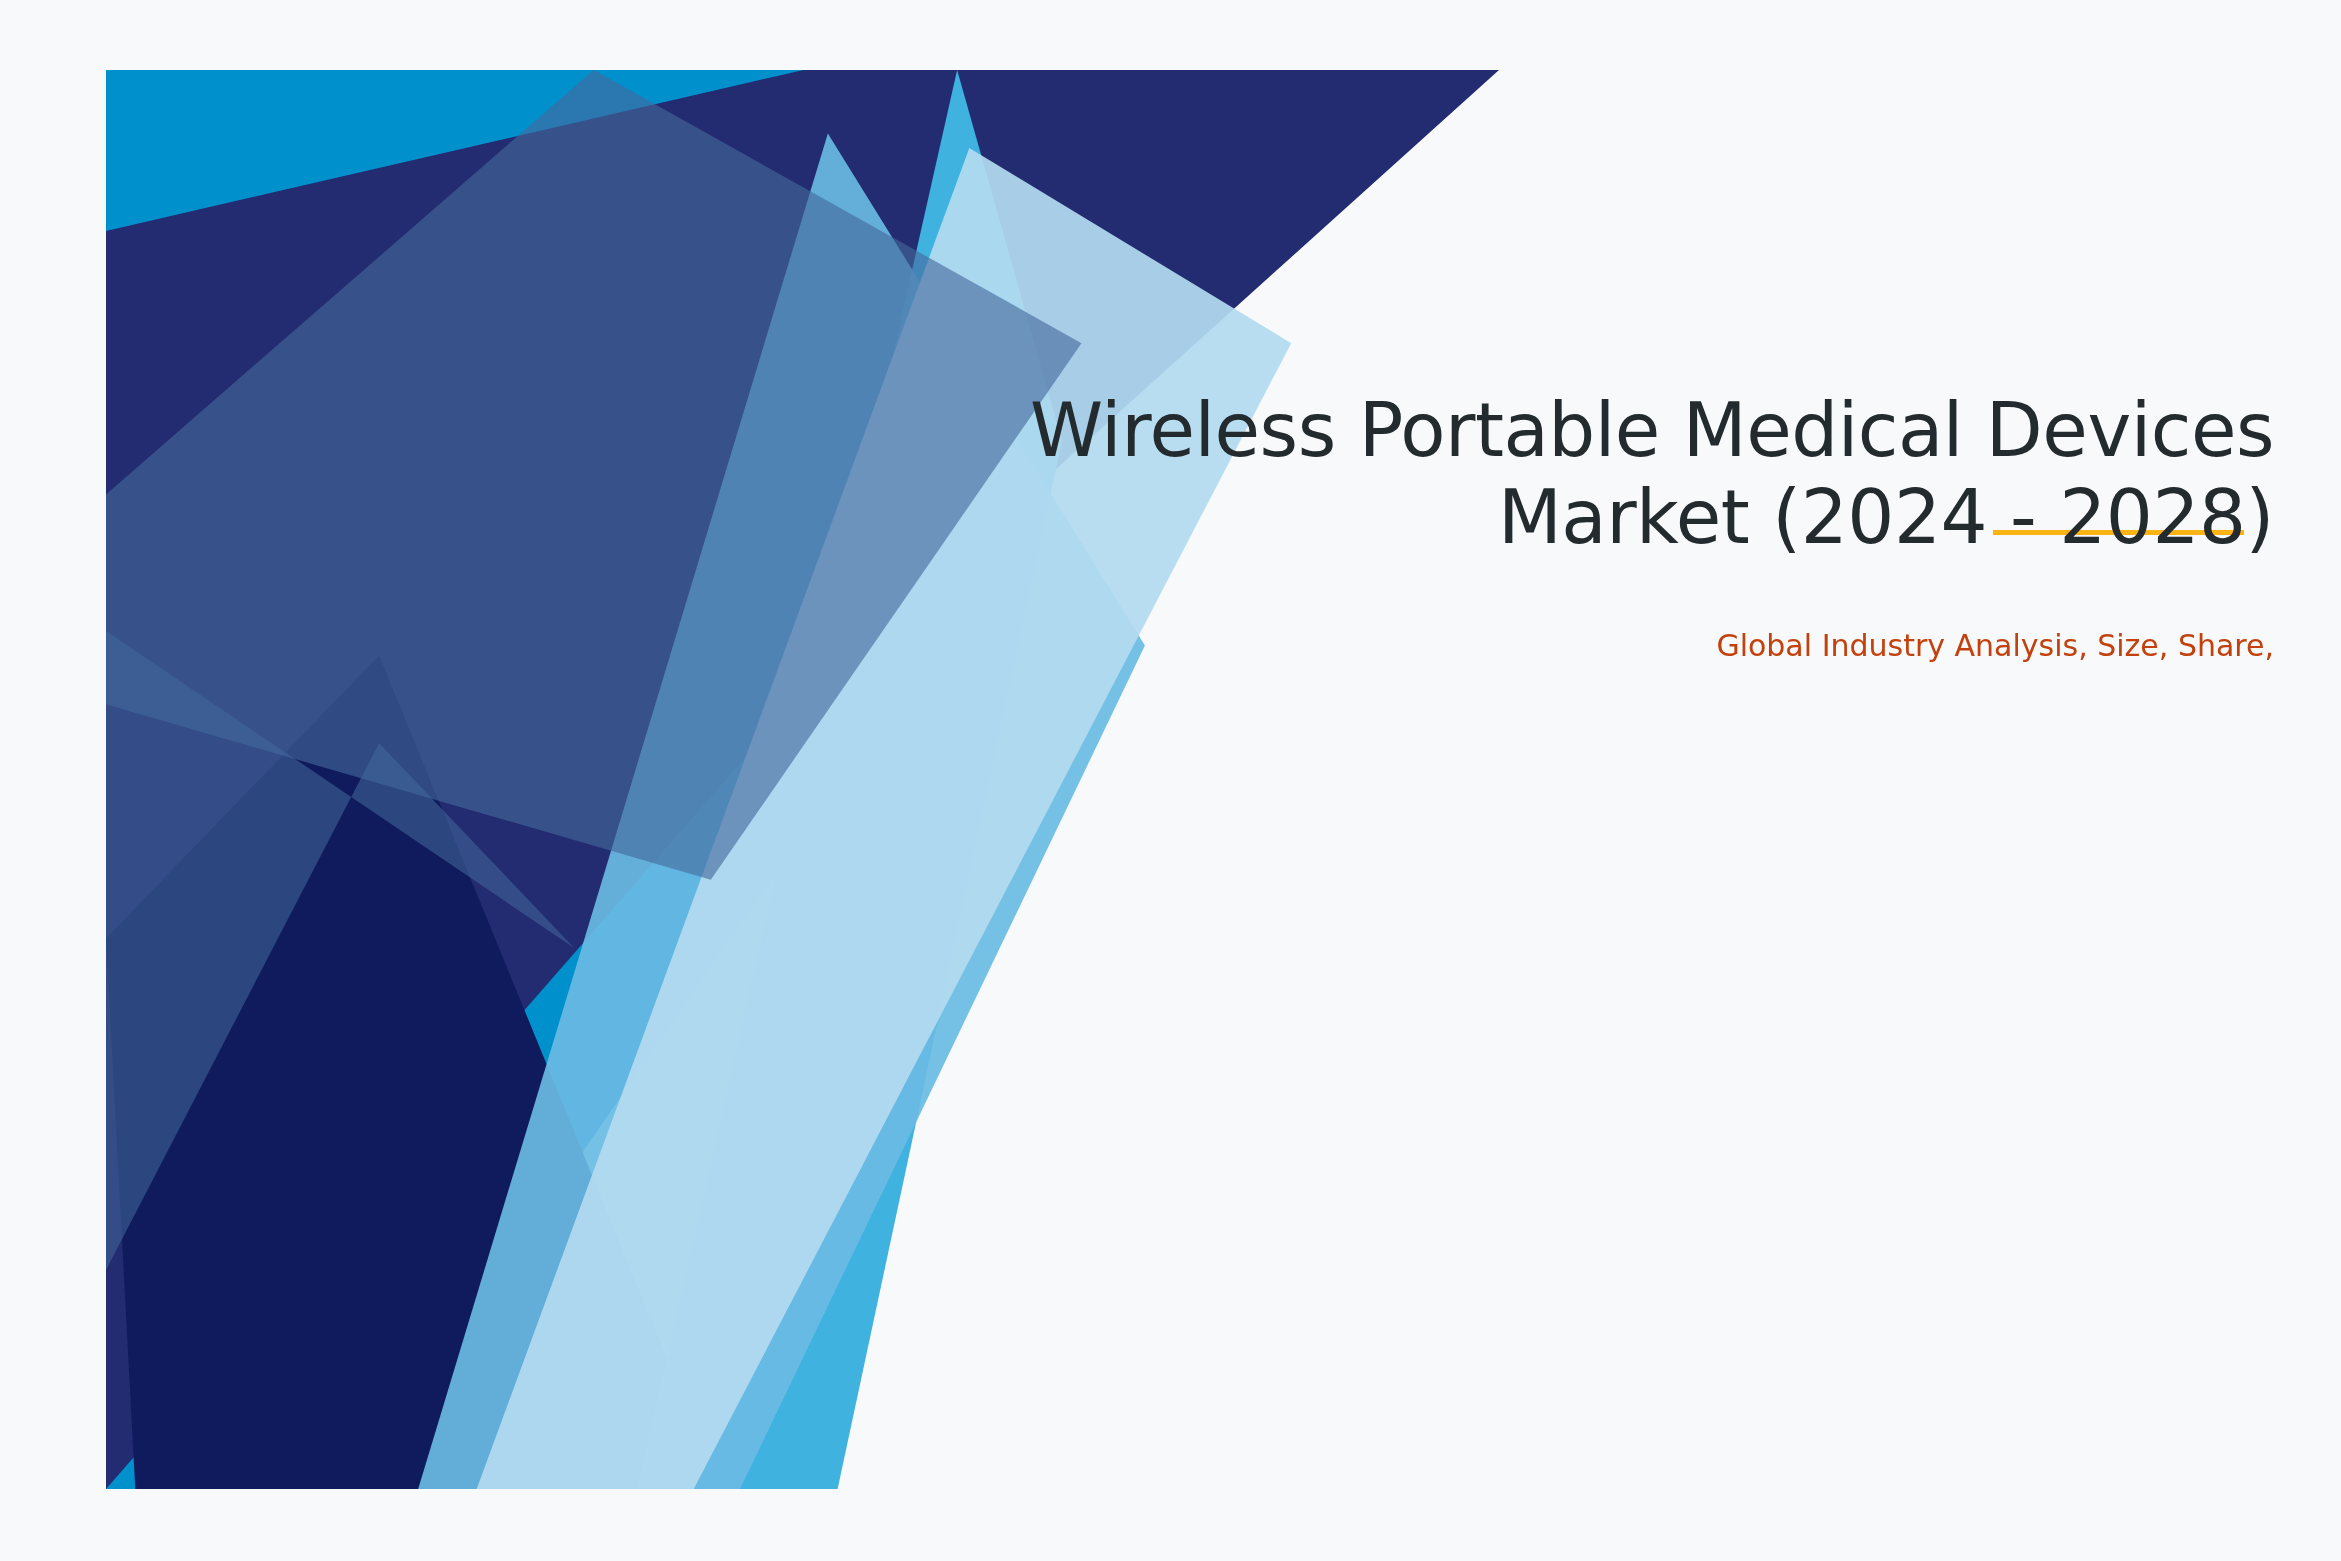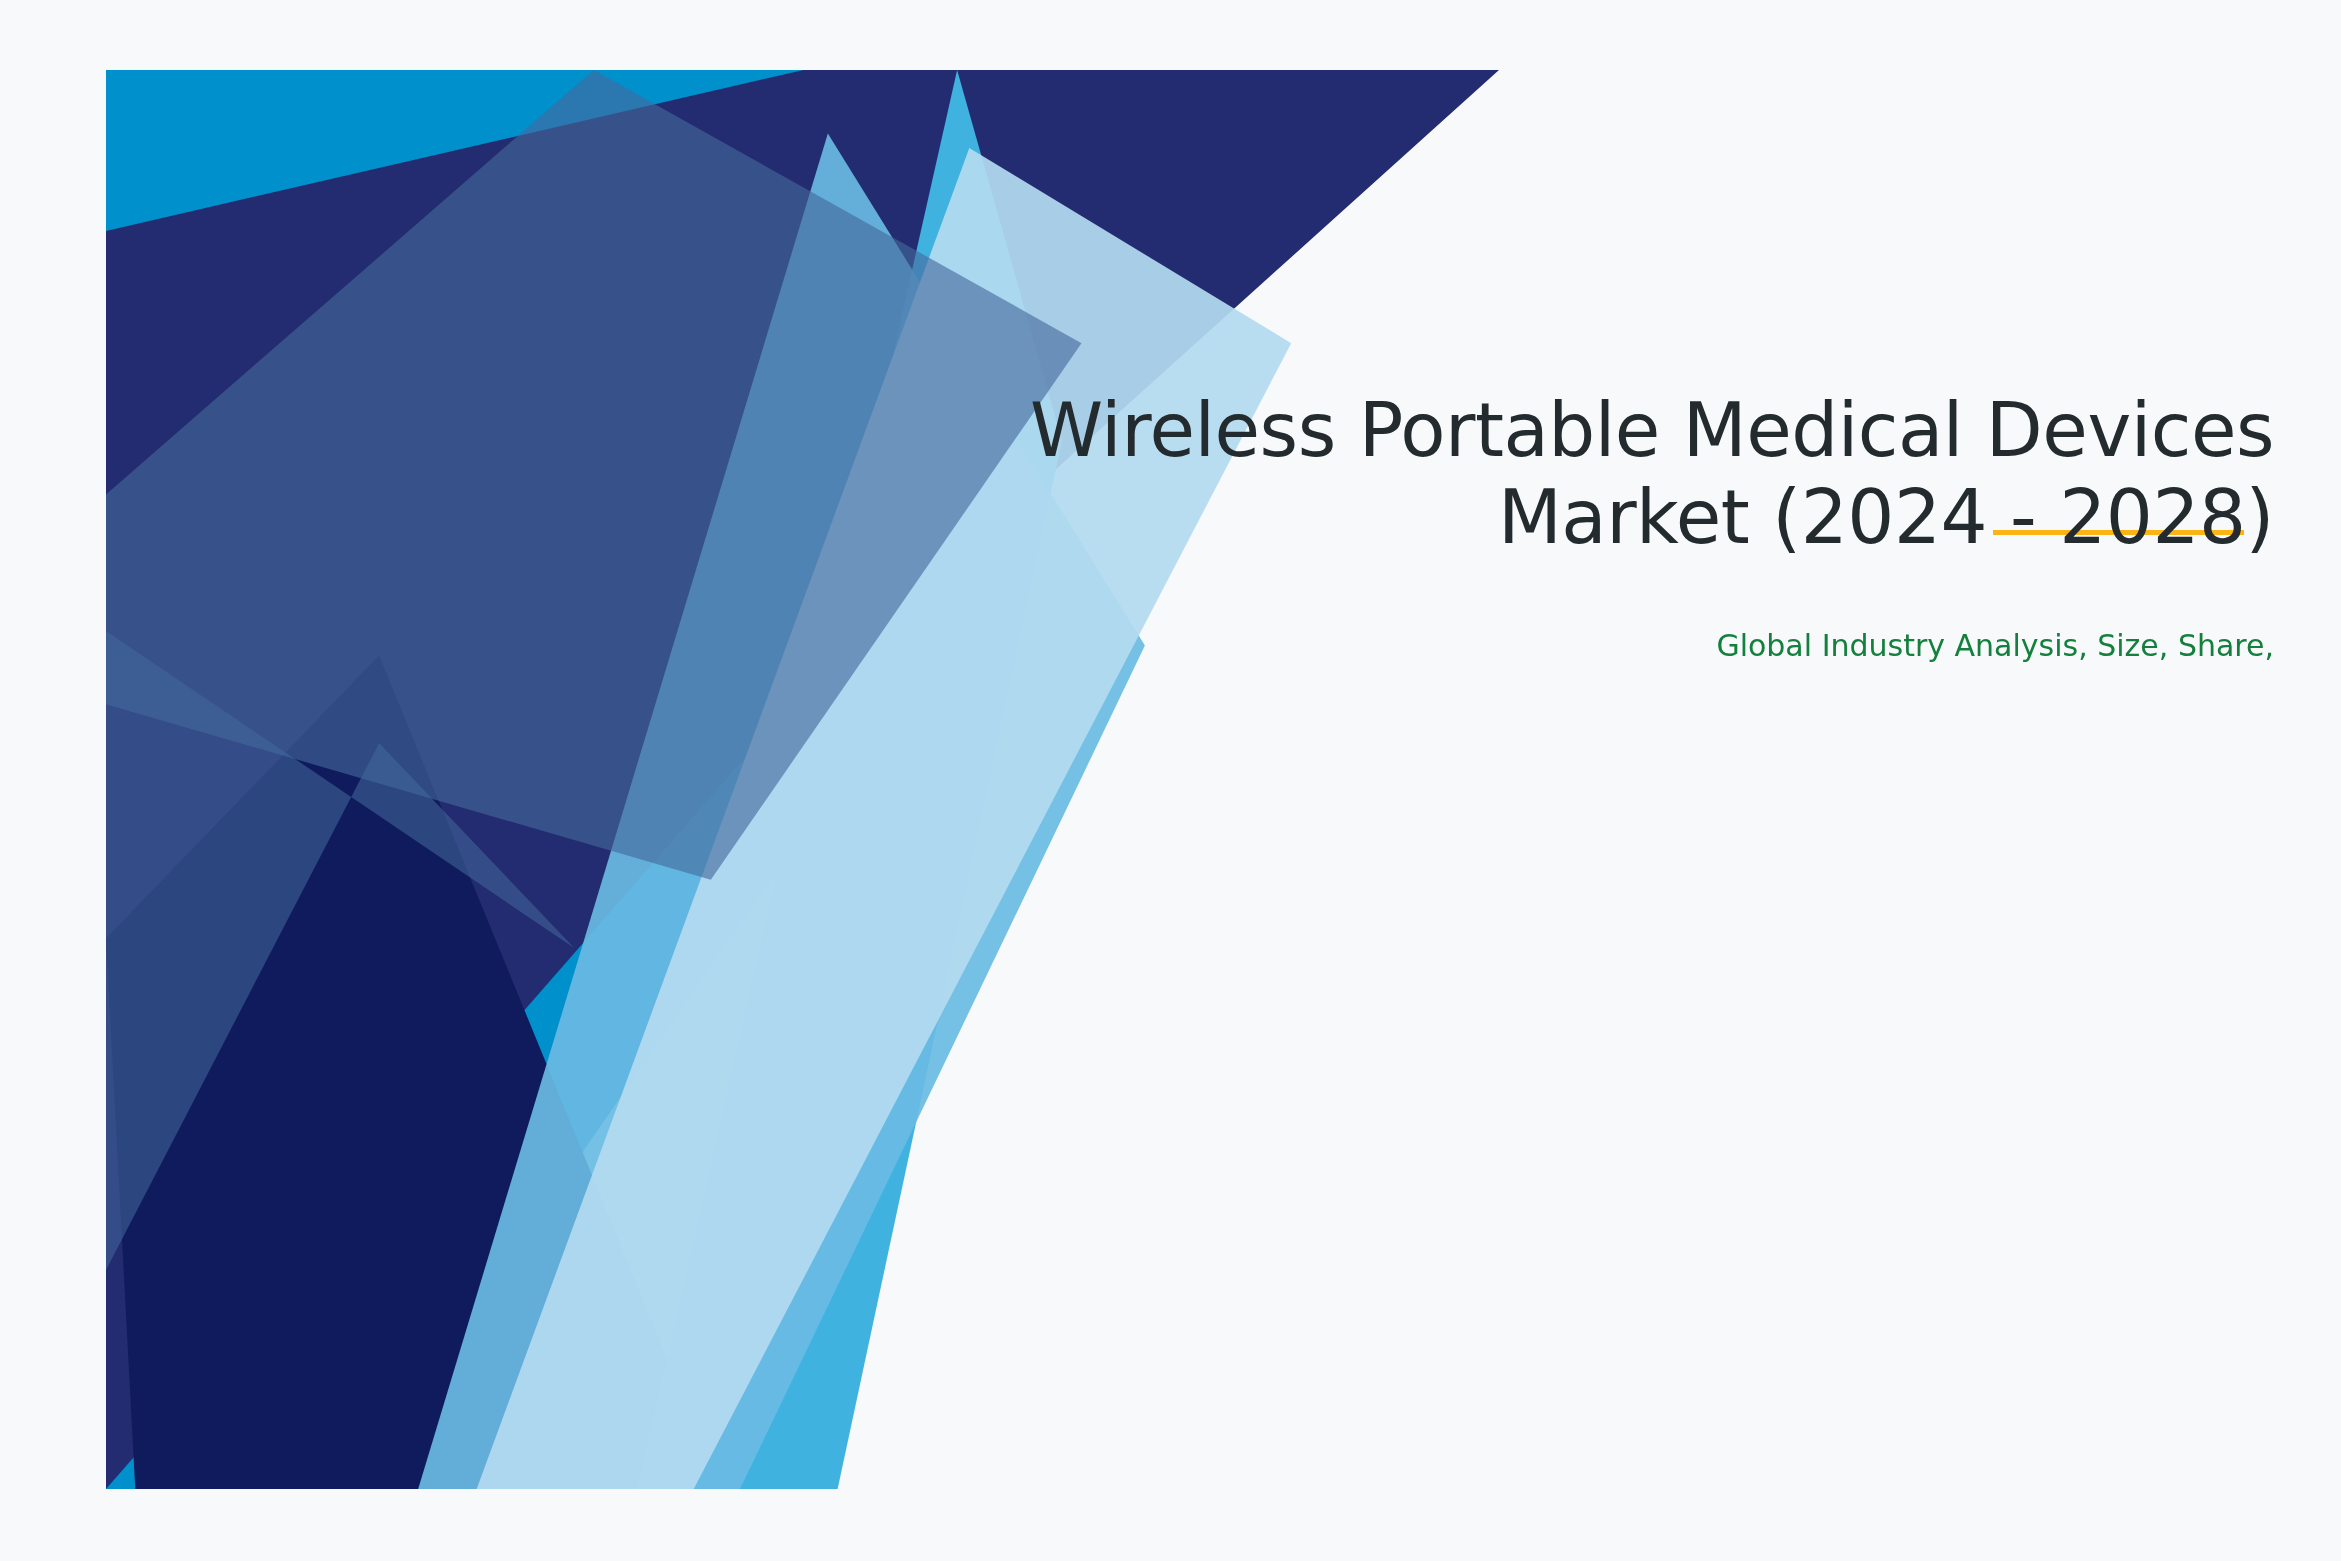--- a/index.html
+++ b/index.html
@@ -96,19 +96,19 @@
 
       <polygon points="1000,0 2000,560 1240,1660 0,1300 0,870" fill="#44699c" opacity="0.62"></polygon>
 
       <polygon points="0,1150 960,1800 560,1380 0,2460" fill="#44699c" opacity="0.55"></polygon>
 
     </svg>
   </div>
 
   <div id="text-block">
     <h1 id="title" style="color: rgb(35, 43, 46);"><span>Wireless Portable Medical Devices</span><br><span>Market (2024 - 2028)</span></h1>
-    <p id="subtitle" style="color: #15803d;"><span>Global Industry Analysis, Size, Share,</span><br></p>
+    <p id="subtitle" style="color: #c2410c;"><span>Global Industry Analysis, Size, Share,</span><br></p>
   </div>
 
   <div id="title-underline" style="background: rgb(252, 180, 21);"></div>
 
 </div>
 
 
 </body></html>

